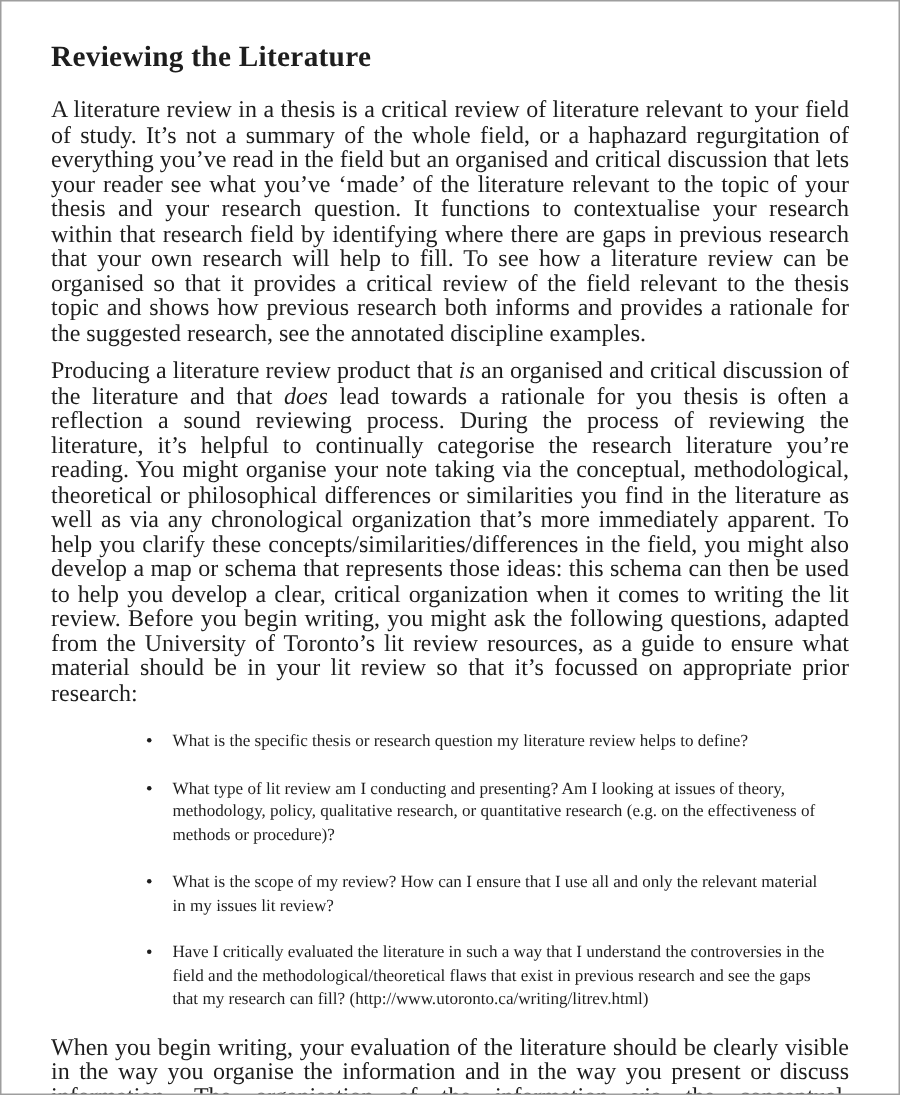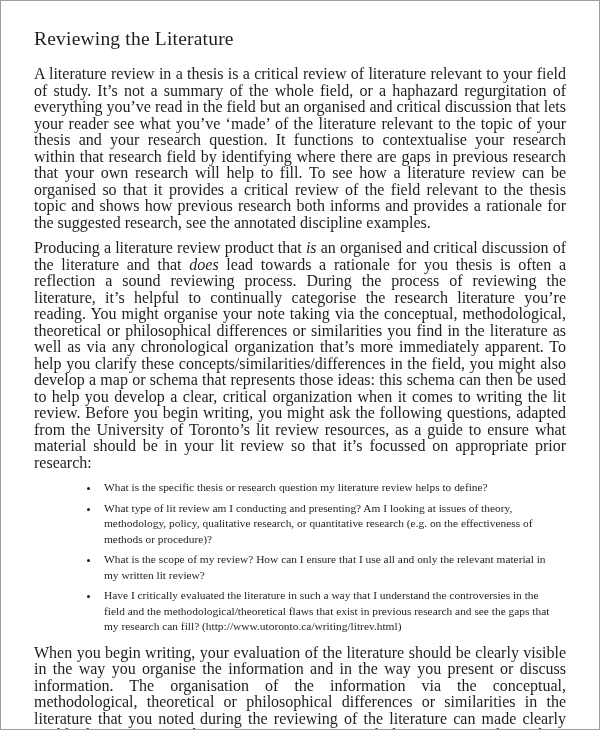--- a/index.html
+++ b/index.html
@@ -14,21 +14,21 @@
     background: #ffffff;
     border: 1px solid #9e9e9e;
     padding: 26px 33px 0 33px;
     overflow: hidden;
     font-family: "Liberation Serif", "DejaVu Serif", serif;
     color: #1e1e1e;
   }
   .title {
     font-size: 19.5px;
     line-height: 23px;
-    font-weight: 400;
+    font-weight: 700;
     margin: 0 0 16px 0;
     letter-spacing: 0.2px;
   }
   .body-para {
     font-size: 16px;
     line-height: 16.5px;
     text-align: justify;
     margin: 0 0 9px 0;
   }
   .body-para em, .questions em {
@@ -36,30 +36,30 @@
   .questions {
     margin: 0 0 10px 0;
     padding: 0 0 0 61px;
     list-style: disc;
   }
   .questions li {
     font-size: 11.4px;
     line-height: 15.5px;
     text-align: left;
     padding-left: 4px;
-    margin: 5px;
+    margin: 16px;
   }
 </style>
 </head>
 <body>
 
 <div class="page">
   <h1 class="title">Reviewing the Literature</h1>
   <p class="body-para">A literature review in a thesis is a critical review of literature relevant to your field of study.  It’s not a summary of the whole field, or a haphazard regurgitation of everything you’ve read in the field but an organised and critical discussion that lets your reader see what you’ve ‘made’ of the literature relevant to the topic of your thesis and your research question.  It functions to contextualise your research within that research field by identifying where there are gaps in previous research that your own research will help to fill. To see how a literature review can be organised so that it provides a critical review of the field relevant to the thesis topic and shows how previous research both informs and provides a rationale for the suggested research, see the annotated discipline examples.</p>
   <p class="body-para">Producing a literature review product that <em>is</em> an organised and critical discussion of the literature and that <em>does</em> lead towards a rationale for you thesis is often a reflection a sound reviewing process. During the process of reviewing the literature, it’s helpful to continually categorise the research literature you’re reading. You might organise your note taking via the conceptual, methodological, theoretical or philosophical differences or similarities you find in the literature as well as via any chronological organization that’s more immediately apparent. To help you clarify these concepts/similarities/differences in the field, you might also develop a map or schema that represents those ideas: this schema can then be used to help you develop a clear, critical organization when it comes to writing the lit review.  Before you begin writing, you might ask the following questions, adapted from the University of Toronto’s lit review resources, as a guide to ensure what material should be in your lit review so that it’s focussed on appropriate prior research:</p>
   <ul class="questions">
       <li>What is the specific thesis or research question my literature review helps to define?</li>
       <li>What type of lit review am I conducting and presenting?  Am I looking at issues of theory, methodology, policy, qualitative research, or quantitative research (e.g. on the effectiveness of methods or procedure)?</li>
-      <li>What is the scope of my review?  How can I ensure that I use all and only the relevant material in my written lit review?</li>
+      <li>What is the scope of my review?  How can I ensure that I use all and only the relevant material in my issues lit review?</li>
       <li>Have I critically evaluated the literature in such a way that I understand the controversies in the field and the methodological/theoretical flaws that exist in previous research and see the gaps that my research can fill? (http://www.utoronto.ca/writing/litrev.html)</li>
     </ul>
   <p class="body-para">When you begin writing, your evaluation of the literature should be clearly visible in the way you organise the information and in the way you present or discuss information. The organisation of the information via the conceptual, methodological, theoretical or philosophical differences or similarities in the literature that you noted during the reviewing of the literature can made clearly visible by presenting those concepts in paragraph beginnings, making them obvious to the reader: notice this organisational signposting in the Biology example where previous research is grouped according to studies differentiated by methodology. In making decisions about organization, you will sometimes you will need to choose a focus on <em>what</em> has been found out in previous research (in which case you focus on concepts and background the researchers) or on <em>who</em> has carried out previous research (in which case you foreground the researchers) but always make sure you have a sound rationale for focussing on one rather the other.   Notice these differences in the discipline examples.</p>
 </div>
 
 </body></html>

